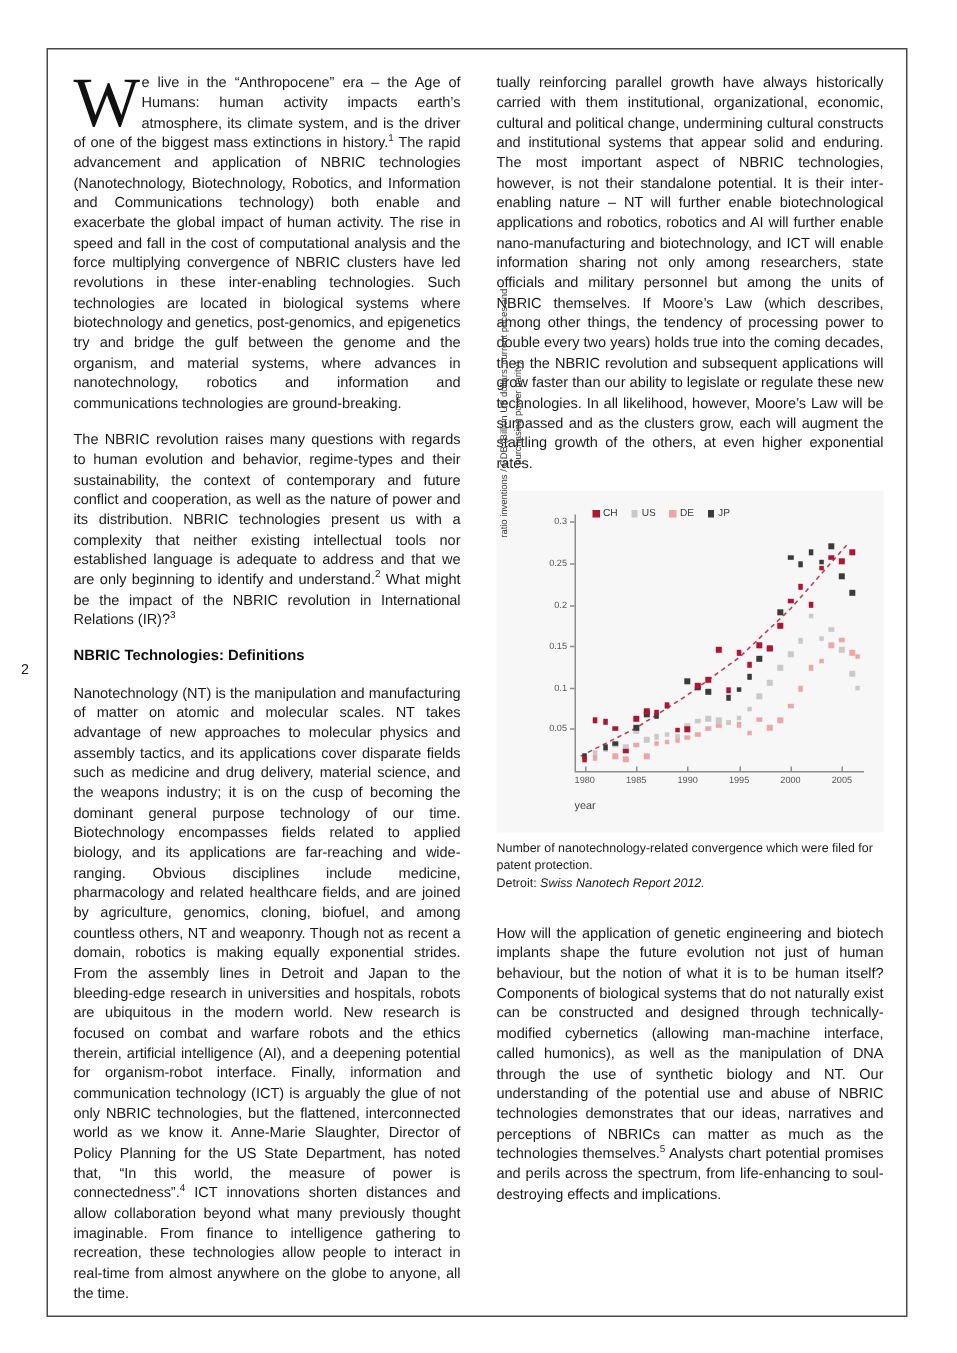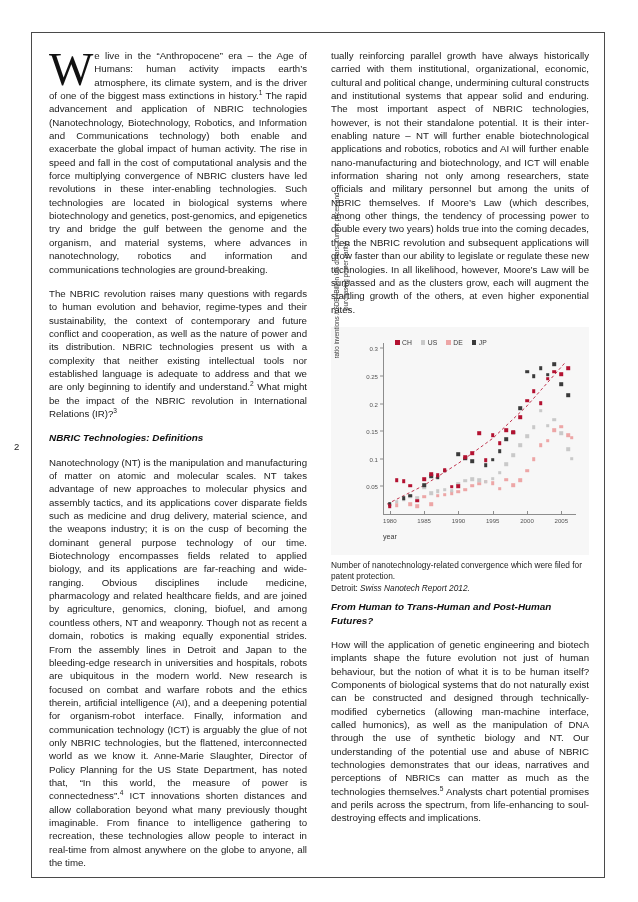--- a/index.html
+++ b/index.html
@@ -68,28 +68,27 @@
     margin: 1px 1px 0 0;
     color: #111;
   }
 
   h2.heading {
     margin: 6px 0 11px 0;
     font-size: 9.9px;
     line-height: 13.4px;
     font-weight: bold;
     color: #111;
-    font-style: italic;
   }
 
   sup { font-size: 6.6px; vertical-align: super; line-height: 0; }
 
   
   .figure {
-    margin: 2px 0 6px 0;
+    margin: 2px 0 22px 0;
     width: 258px;
   }
   .chart-box {
     position: relative;
     width: 258px;
     height: 228px;
     background: #f7f7f7;
   }
   .plot {
     position: absolute;
@@ -380,21 +379,20 @@
             <div class="xtick-mark" style="left: 230.286px; top: 184px;"></div>
             <div class="xtick" style="left: 230.286px; top: 190px;">2005</div>
           </div>
 
         <p class="caption">
           <span>Number of nanotechnology-related convergence which were filed for patent protection.</span><br>
           <span>Detroit: </span><span class="src-title">Swiss Nanotech Report 2012.</span>
         </p>
       </div>
 
-      <h2 class="heading">From Human to Trans-Human and Post-Human Futures?</h2>
 
       <p class="body"><span>How will the application of genetic engineering and biotech implants shape the future evolution not just of human behaviour, but the notion of what it is to be human itself? Components of biological systems that do not naturally exist can be constructed and designed through technically-modified cybernetics (allowing man-machine interface, called humonics), as well as the manipulation of DNA through the use of synthetic biology and NT. Our understanding of the potential use and abuse of NBRIC technologies demonstrates that our ideas, narratives and perceptions of NBRICs can matter as much as the technologies themselves.</span><sup>5</sup><span>  Analysts chart potential promises and perils across the spectrum, from life-enhancing to soul-destroying effects and implications.</span></p>
 
 
     </div>
 
   </div>
 </div>
 
 <div class="page-number">2</div>

